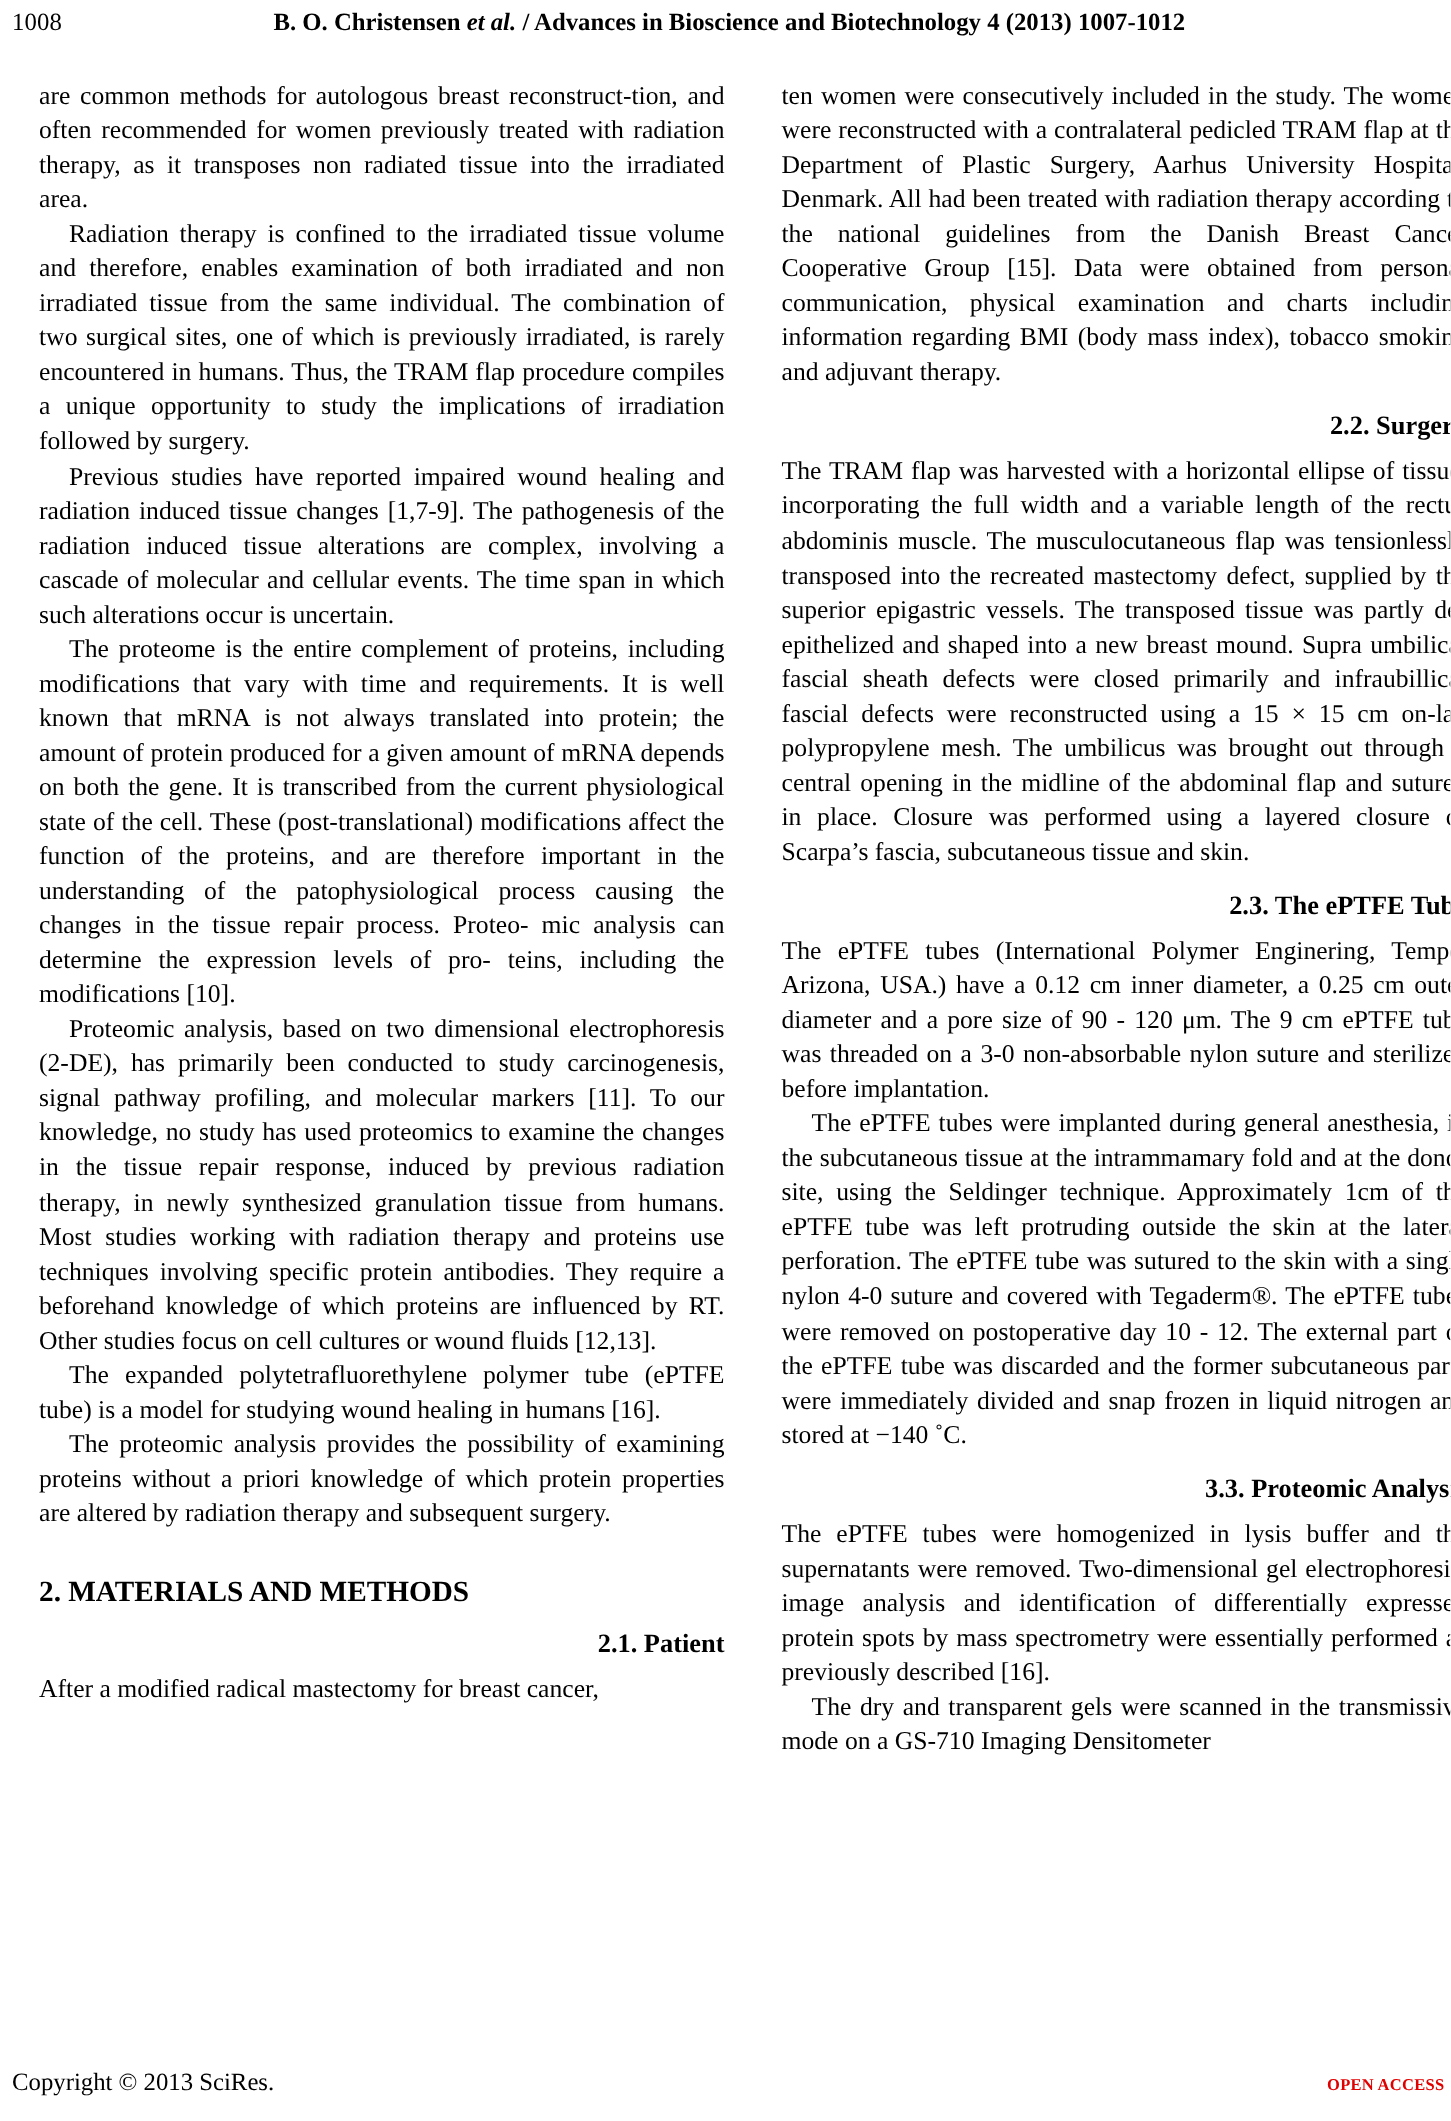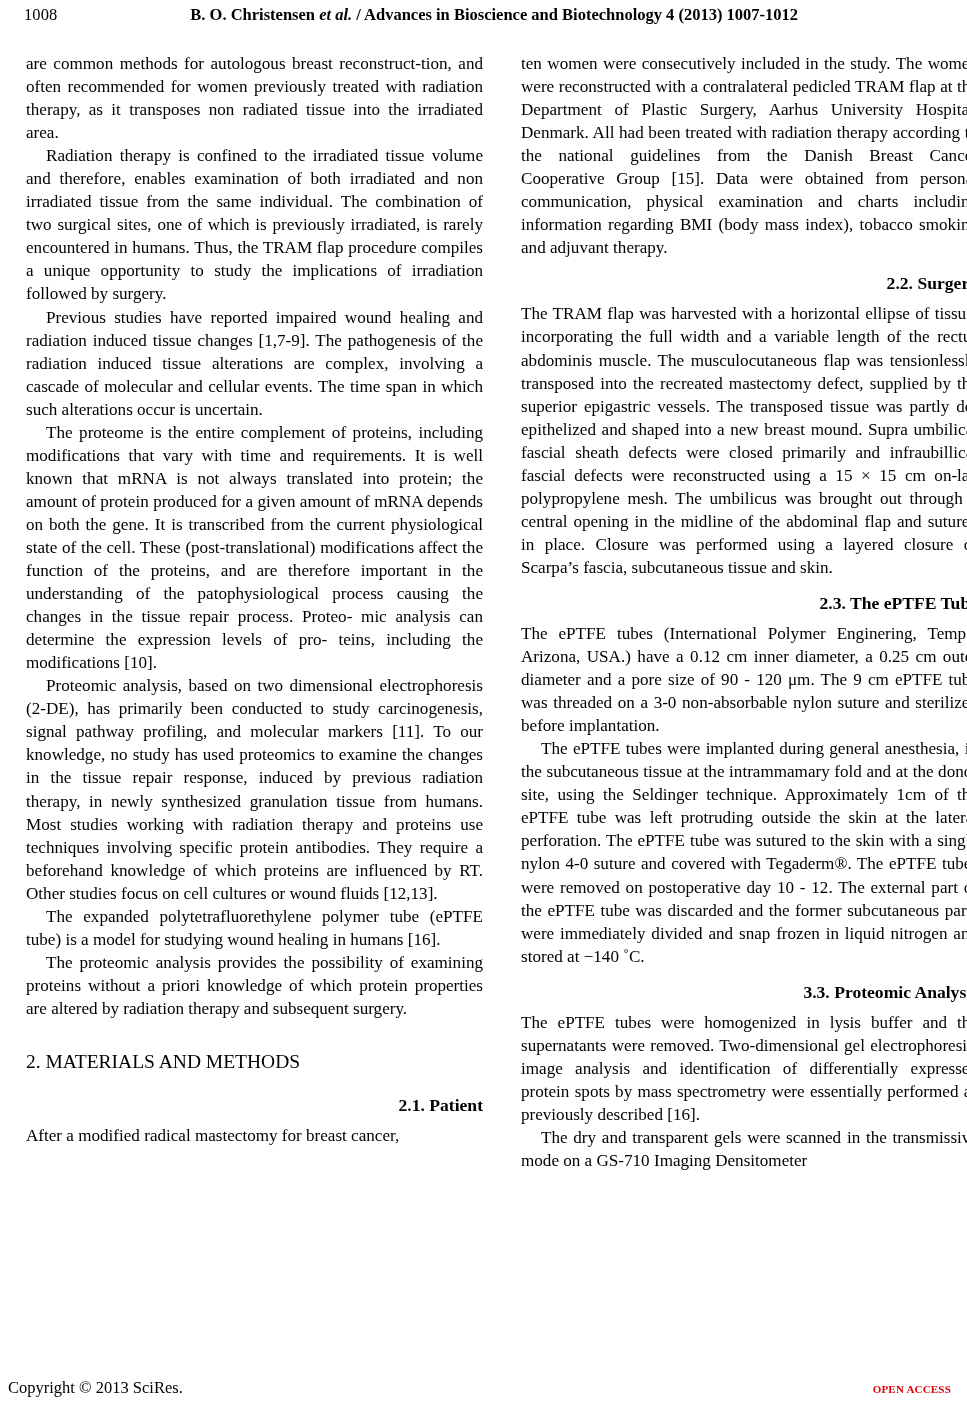--- a/index.html
+++ b/index.html
@@ -15,21 +15,21 @@
     font-family: "Liberation Serif", "DejaVu Serif", serif;
     color: #000000;
     overflow: hidden;
     box-sizing: border-box;
   }
 
   
   .running-head {
     position: absolute;
     top: 5px;
-    left: 24px;
+    left: 8px;
     right: 8px;
     height: 22px;
     display: flex;
     align-items: baseline;
   }
   .folio {
     font-size: 16.5px;
     letter-spacing: 0.1px;
     white-space: nowrap;
   }
@@ -70,39 +70,39 @@
     hyphens: none;
     word-spacing: 0px;
   }
   p.body.indent {
     text-indent: 20px;
   }
 
   h2.sec {
     margin: 16px 0 8px 0;
     font-size: 19.5px;
-    font-weight: normal;
+    font-weight: bold;
     line-height: 24px;
     text-align: left;
   }
   h3.subsec {
     margin: 13px 0 7px 0;
     font-size: 17.6px;
     font-weight: bold;
     line-height: 23px;
     text-align: right;
   }
   h2.sec.tight { margin-top: 30px; }
-  h3.subsec.tight { margin-top: 20px; }
+  h3.subsec.tight { margin-top: 10px; }
 
   
   .footer {
     position: absolute;
     left: 8px;
-    right: 16px;
+    right: 4px;
     bottom: 16px;
     display: flex;
     align-items: baseline;
     justify-content: space-between;
     margin-top: 37px;
   }
   .copyright {
     font-size: 16.5px;
   }
   .open-access {

